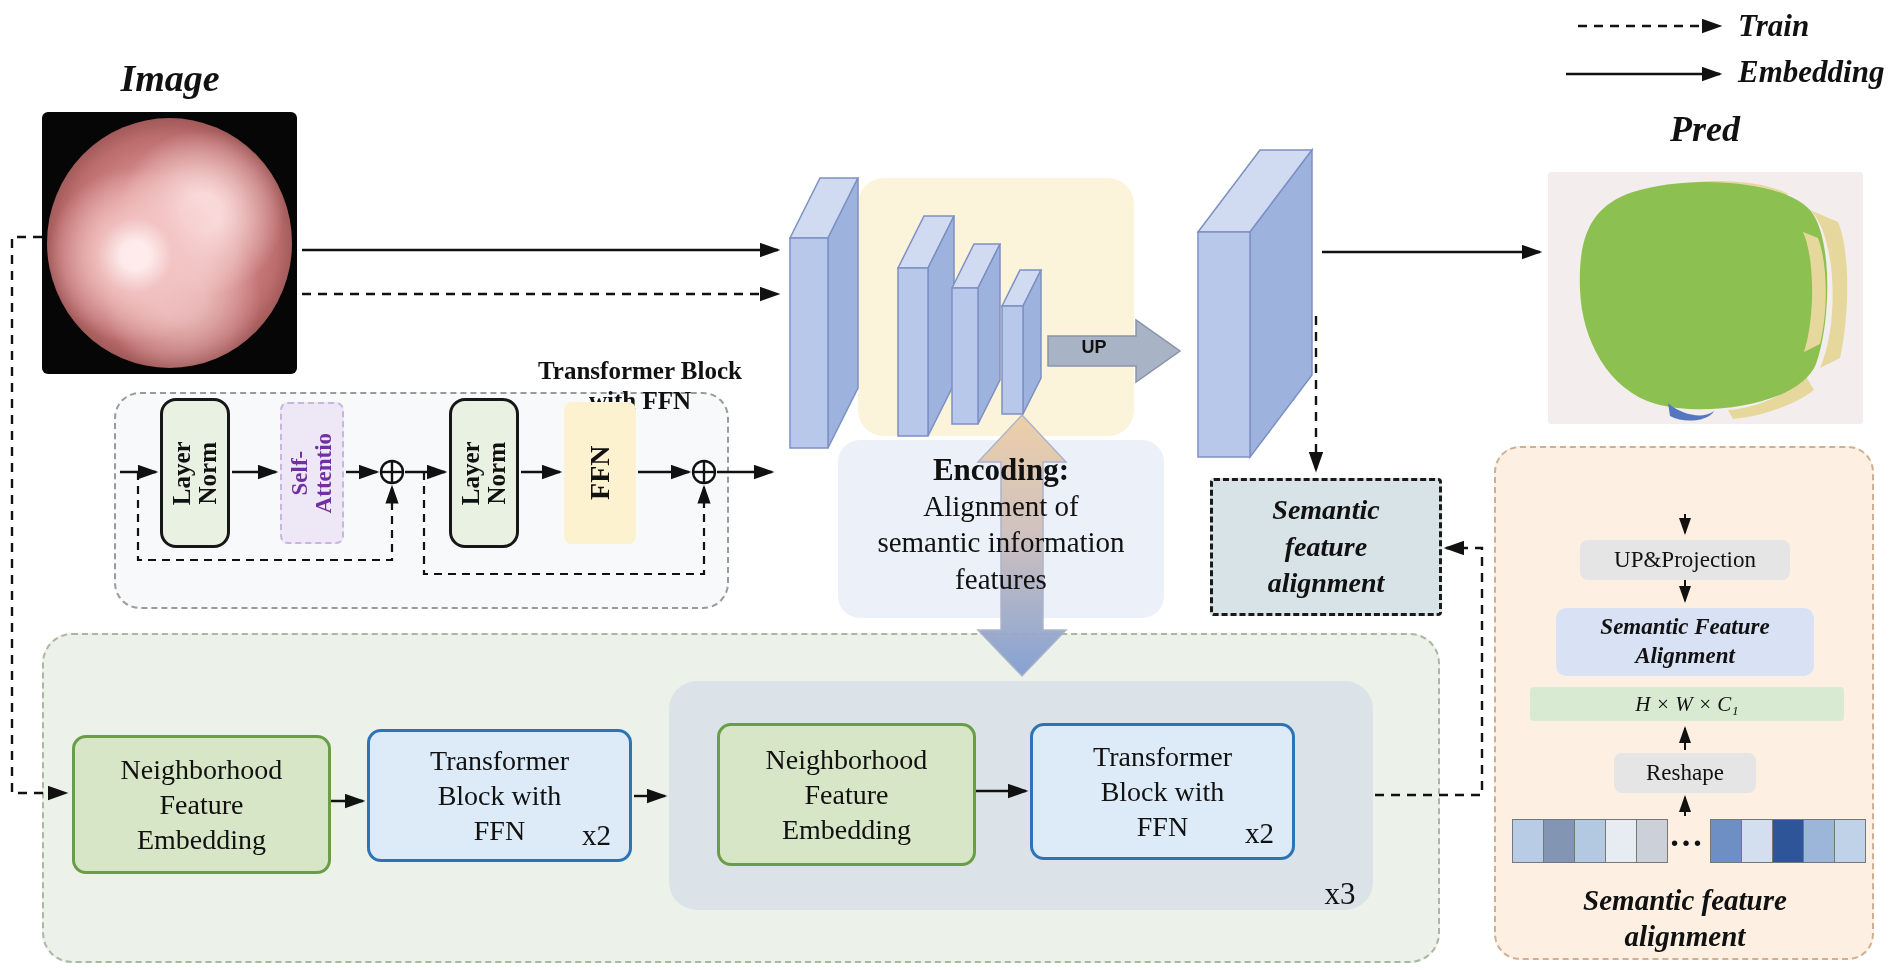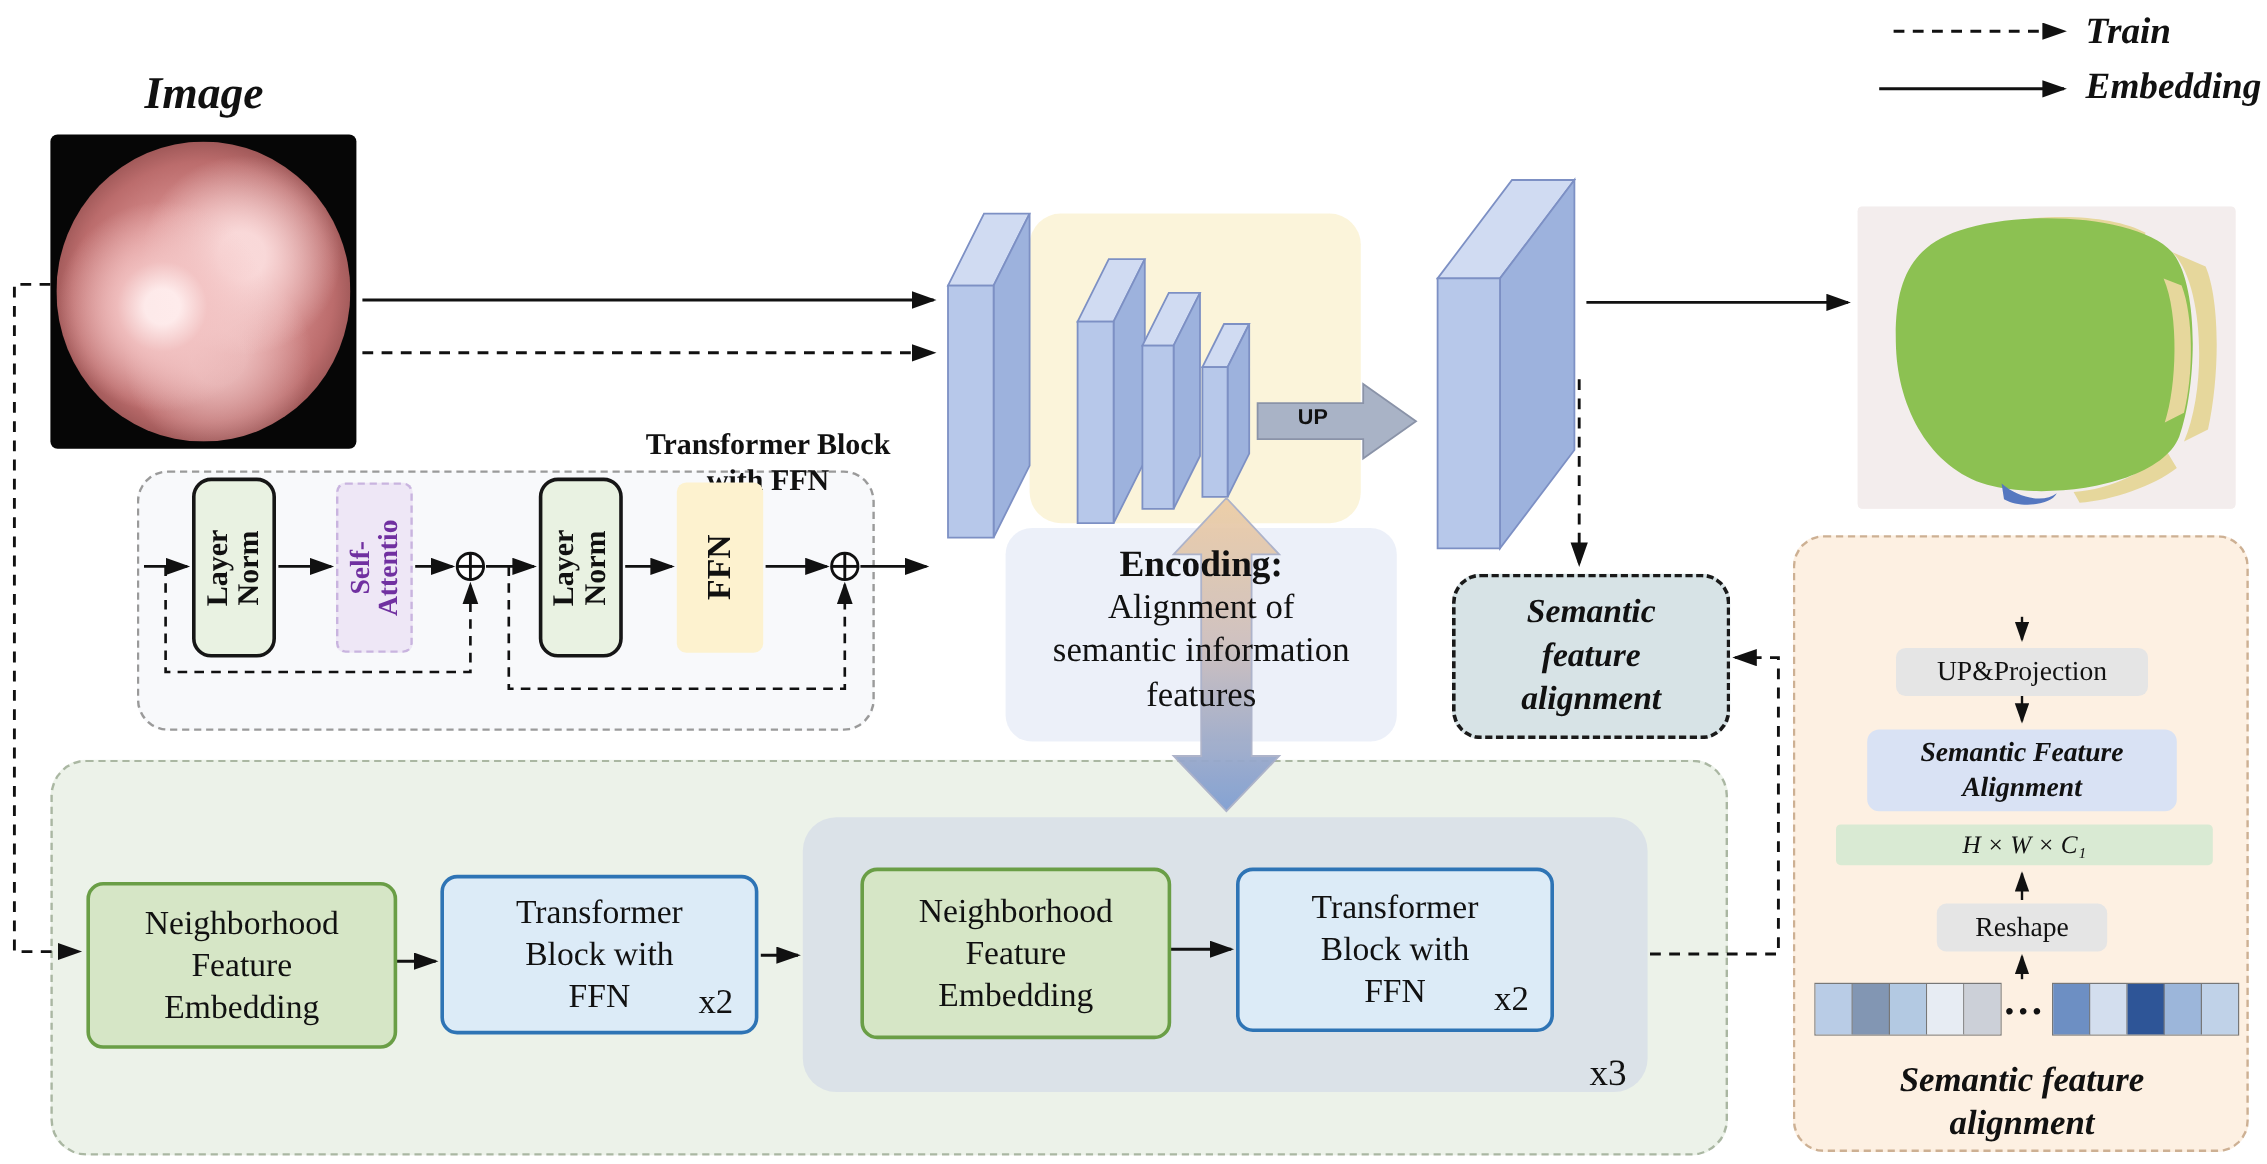--- a/index.html
+++ b/index.html
@@ -41,21 +41,21 @@
   #sa .vtext{color:#7030a0;font-size:23px;}
   #ffn{left:564px;top:402px;width:72px;height:142px;background:#fdf2cf;border-radius:8px;}
   #ffn .vtext{font-size:28px;}
 
   
   #enc-box{left:838px;top:440px;width:326px;height:178px;background:rgba(226,232,246,0.65);border-radius:22px;}
   #enc-title{left:838px;top:452px;width:326px;font-size:31px;font-weight:bold;}
   #enc-body{left:838px;top:488px;width:326px;font-size:29px;line-height:1.25;}
 
   
-  #sem-box{left:1210px;top:478px;width:232px;height:138px;background:#d7e3e6;border:3px dashed #1a1a1a;border-radius:24px;box-sizing:border-box;}
+  #sem-box{left:1210px;top:478px;width:232px;height:138px;background:#d7e3e6;border:3px dashed #1a1a1a;border-radius:4px;box-sizing:border-box;}
   #sem-box .t{font-size:28px;font-weight:bold;font-style:italic;line-height:1.3;}
 
   
   #pipe{left:42px;top:633px;width:1398px;height:330px;background:#ecf2e9;border:2px dashed #aab7a2;border-radius:30px;box-sizing:border-box;}
   #gray-box{left:669px;top:681px;width:704px;height:229px;background:#dbe2e8;border-radius:28px;}
   .nfe{background:#d6e6c6;border:3px solid #6a9e46;border-radius:14px;font-size:28px;line-height:1.25;}
   .tbk{background:#dcebf7;border:3px solid #2e74b5;border-radius:14px;font-size:28px;line-height:1.25;box-sizing:border-box;}
   #nfe1{left:72px;top:735px;width:253px;height:133px;}
   #tb1{left:367px;top:729px;width:265px;height:133px;}
   #nfe2{left:717px;top:723px;width:253px;height:137px;}
@@ -97,20 +97,21 @@
 feature
 alignment</div>
     </div>
   </div>
 
   <div class="abs z3 big-title" style="left:55px;top:56px;width:230px;text-align:center;">Image</div>
   <div class="abs z1" id="endo">
     <div class="scope"></div>
   </div>
 
+  <div class="abs z3 big-title" style="left:1565px;top:108px;width:280px;text-align:center;font-size:36px;">Pred</div>
   <div class="abs z1" id="pred">
     <svg width="315" height="252" viewBox="0 0 315 252">
       <rect x="0" y="0" width="315" height="252" fill="#f3eded"></rect>
       <path d="M262,38 C288,62 292,150 272,196 L292,186 C302,140 302,78 290,50 Z" fill="#e6d79c"></path>
       <path d="M180,238 C212,236 242,220 257,203 L266,218 C247,233 212,245 185,247 Z" fill="#e6d79c"></path>
       <path d="M110,16 C160,4 214,8 240,22 L232,38 C200,26 150,26 118,32 Z" fill="#e6d79c"></path>
       <path d="M85,20 C140,2 235,8 262,38 C285,65 283,150 268,192 C252,232 160,246 108,232 C60,218 34,168 32,118 C30,66 42,34 85,20 Z" fill="#8cc152"></path>
       <path d="M255,60 C268,90 266,150 256,180 L272,172 C280,140 280,92 270,66 Z" fill="#e6d79c"></path>
       <path d="M120,231 C135,244 156,247 166,239 C161,249 136,252 122,244 Z" fill="#5577c0"></path>
     </svg>

